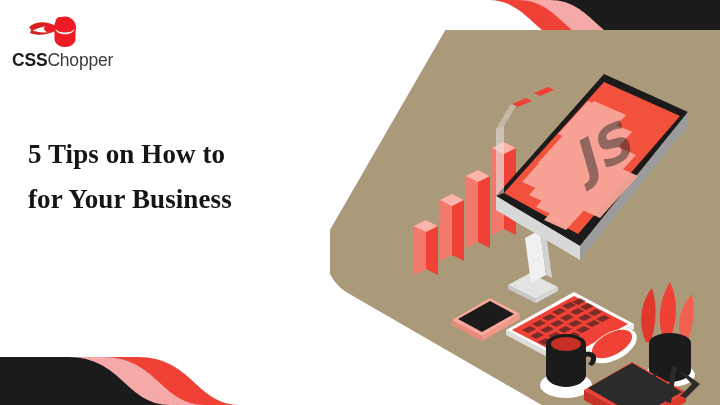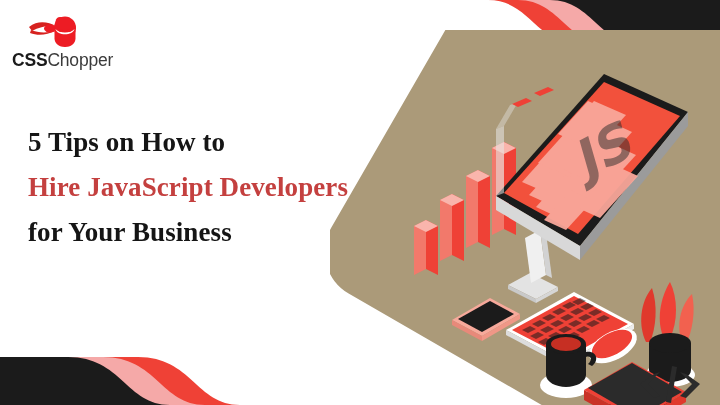--- a/index.html
+++ b/index.html
@@ -12,21 +12,21 @@
   #wave-bottom{bottom:0;left:0;width:300px;height:75px;}
 
   
   #logo{position:absolute;left:12px;top:14px;width:120px;height:62px;}
   #logo-mark{position:absolute;left:16px;top:0;width:62px;height:34px;}
   #logo-word{position:absolute;left:0;top:36px;width:120px;font-size:17.5px;line-height:20px;letter-spacing:-.2px;white-space:nowrap;}
   #logo-word .w1{font-weight:bold;color:#1b1b1b;text-align:center;}
   #logo-word .w2{font-weight:400;color:#3b3b3b;}
 
   
-  #headline{position:absolute;left:28px;top:120px;width:380px;
+  #headline{position:absolute;left:28px;top:132px;width:380px;
             font-family:"Liberation Serif",serif;font-weight:bold;
             font-size:27px;line-height:45px;letter-spacing:.1px;}
   #headline .ln{display:block;white-space:nowrap;}
   #headline .black{color:#151515;}
   #headline .red{color:#c4403f;}
 
   
   #js-badge{position:absolute;left:398px;top:96px;width:112px;text-align:center;}
   #js-brace{font-family:"DejaVu Sans",sans-serif;font-weight:bold;font-size:33px;
             line-height:36px;color:#4d5278;letter-spacing:.5px;}
@@ -77,21 +77,20 @@
         <path d="M38.6,16.9 C39.7,15.4 42,15.4 44,16.6 C42.8,18.2 40.4,18.4 38.6,16.9 Z" fill="#ed1c24"></path>
       </svg>
     </div>
     <div id="logo-word">
       <span class="w1">CSS</span><span class="w2">Chopper</span>
     </div>
   </div>
 
   <div id="headline">
     <span class="ln black">5 Tips on How to</span>
-    <span class="ln red">Hire JavaScript Developers</span>
     <span class="ln black">for Your Business</span>
   </div>
 
   <div id="js-badge">
     <div id="js-brace">{.js}</div>
     <div id="js-name">JavaScript</div>
   </div>
 
   <div id="scene">
     <svg width="390" height="375" viewBox="0 0 390 375" xmlns="http://www.w3.org/2000/svg">

